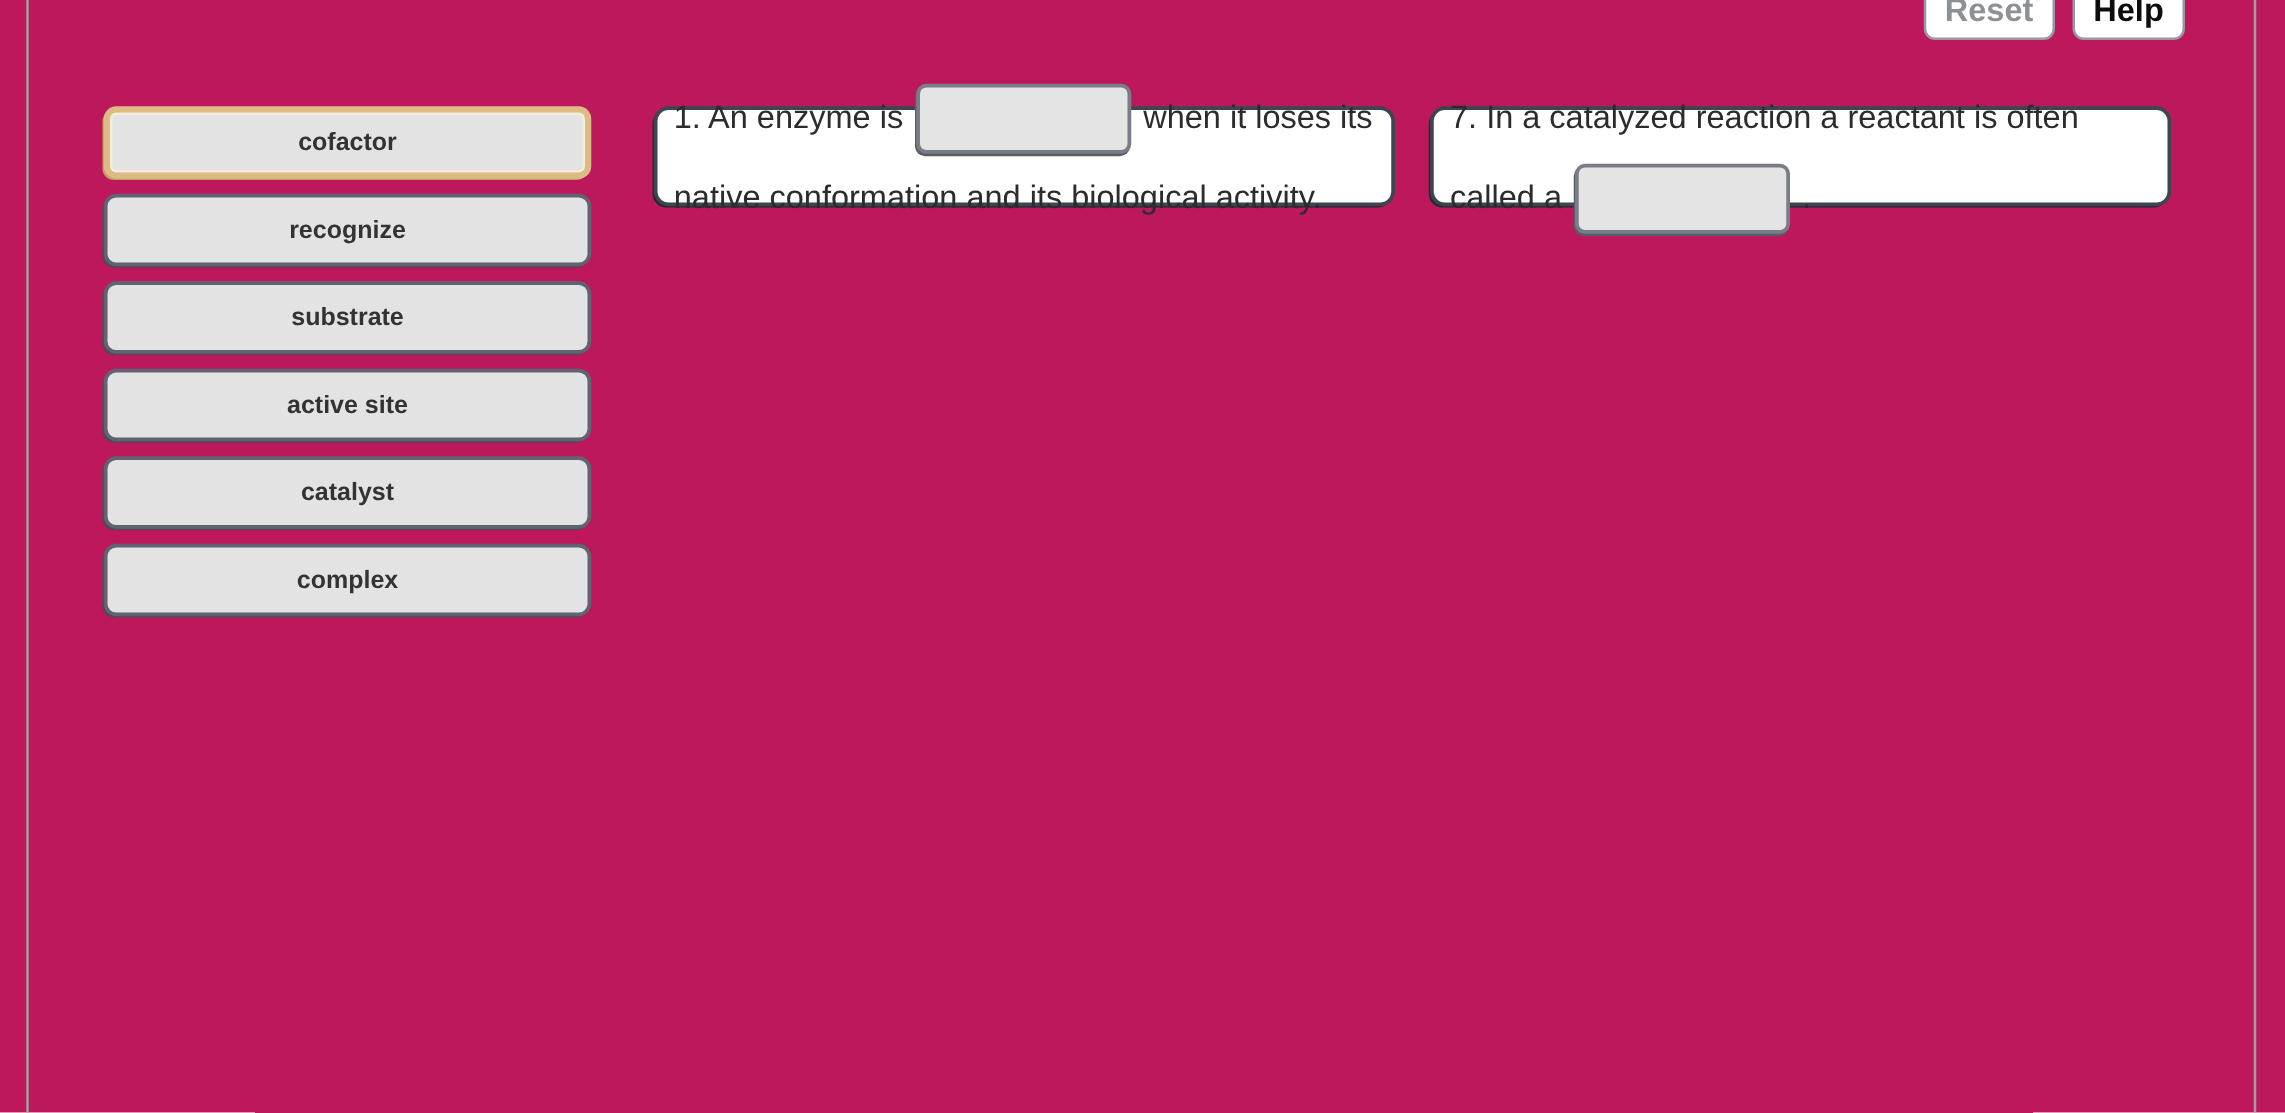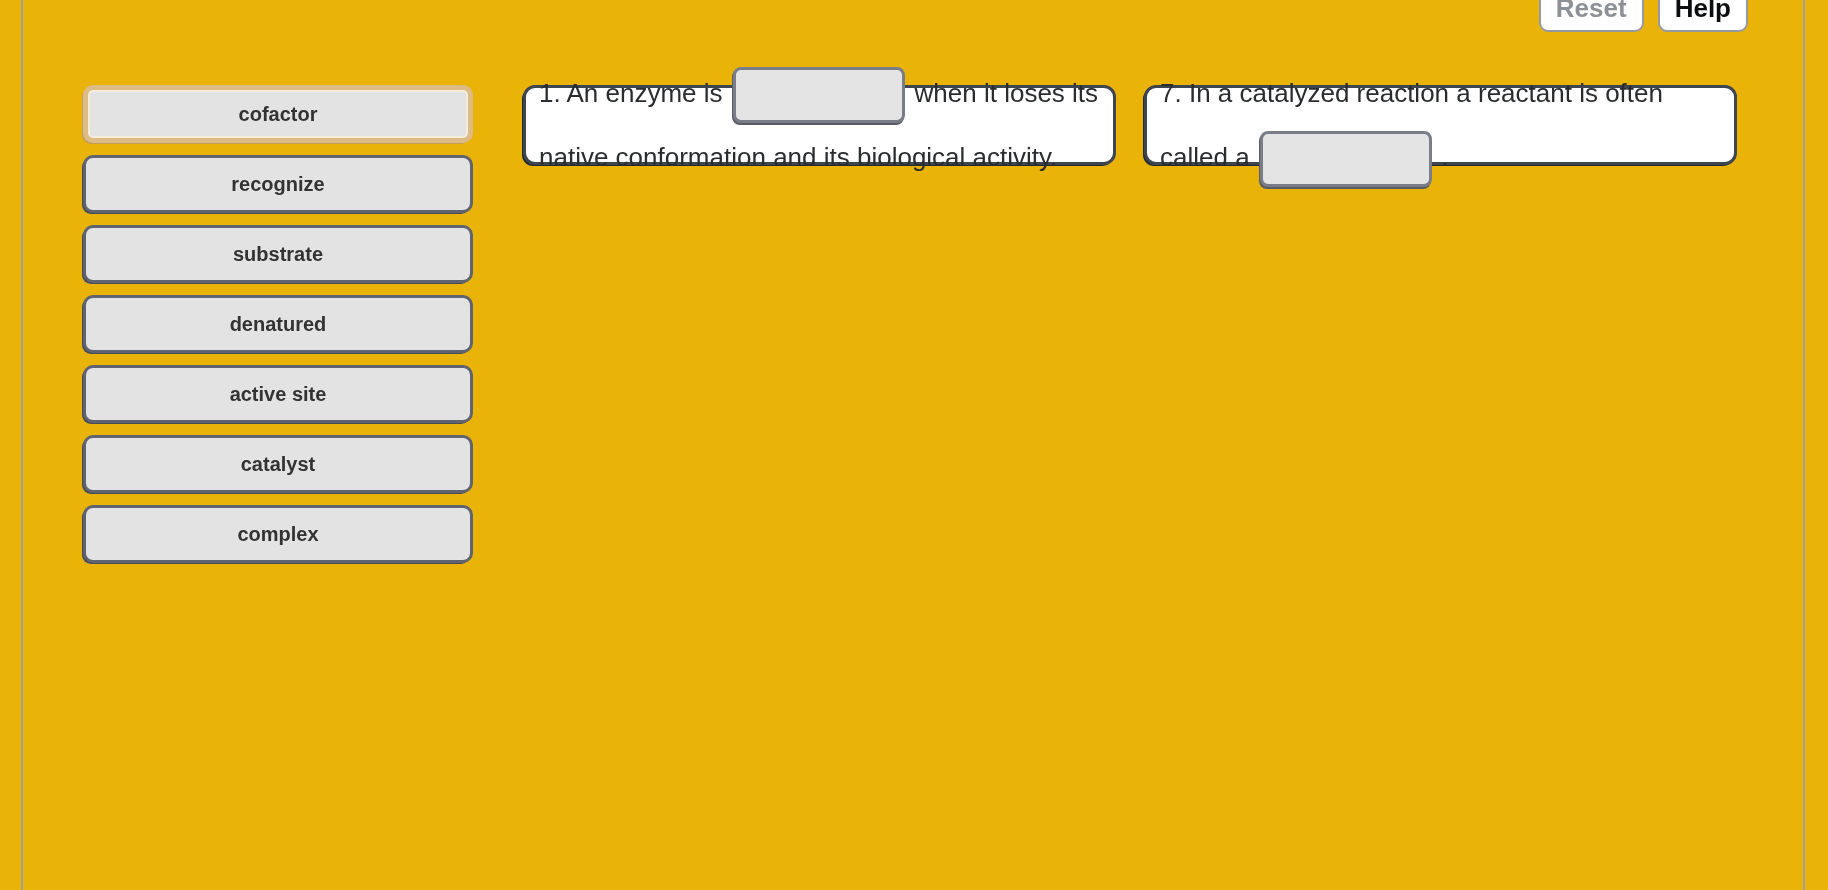--- a/index.html
+++ b/index.html
@@ -1,17 +1,17 @@
 <!DOCTYPE html>
 <html><head>
 <meta charset="utf-8">
 <style>
   html,body { margin:0; padding:0; background:#ffffff; }
   .page {
-    position:relative; width:1828px; height:890px; background:#eab308;
+    position:relative; width:1828px; height:890px; background:#be185d;
     font-family:"Liberation Sans", sans-serif; overflow:hidden;
   }
   *, *::before, *::after { box-sizing:border-box; }
 
   
   .frame-line { position:absolute; top:0; bottom:0; width:2px; background:#9f9f9f; }
   .frame-line.left  { left:21px; }
   .frame-line.right { left:1803px; }
 
   
@@ -72,21 +72,20 @@
 
   <div class="toolbar">
     <button class="tb-btn reset">Reset</button>
     <button class="tb-btn help">Help</button>
   </div>
 
   <div class="word-bank">
     <button class="word-btn selected">cofactor</button>
     <button class="word-btn">recognize</button>
     <button class="word-btn">substrate</button>
-    <button class="word-btn">denatured</button>
     <button class="word-btn">active site</button>
     <button class="word-btn">catalyst</button>
     <button class="word-btn">complex</button>
   </div>
 
   <div class="questions">
 
     <div class="q-box single">
       <div class="q-text"><span>1. An enzyme is</span><span class="blank"></span><span>when it loses its native conformation and its biological activity.</span></div>
     </div>

